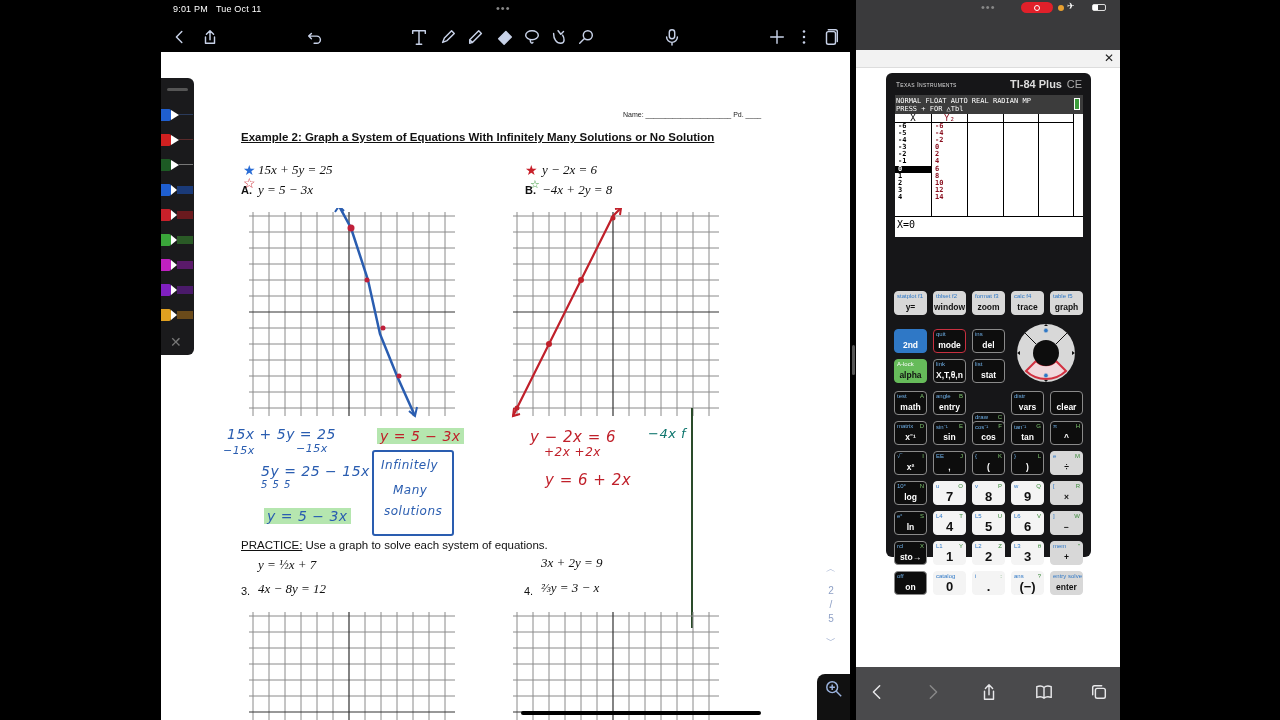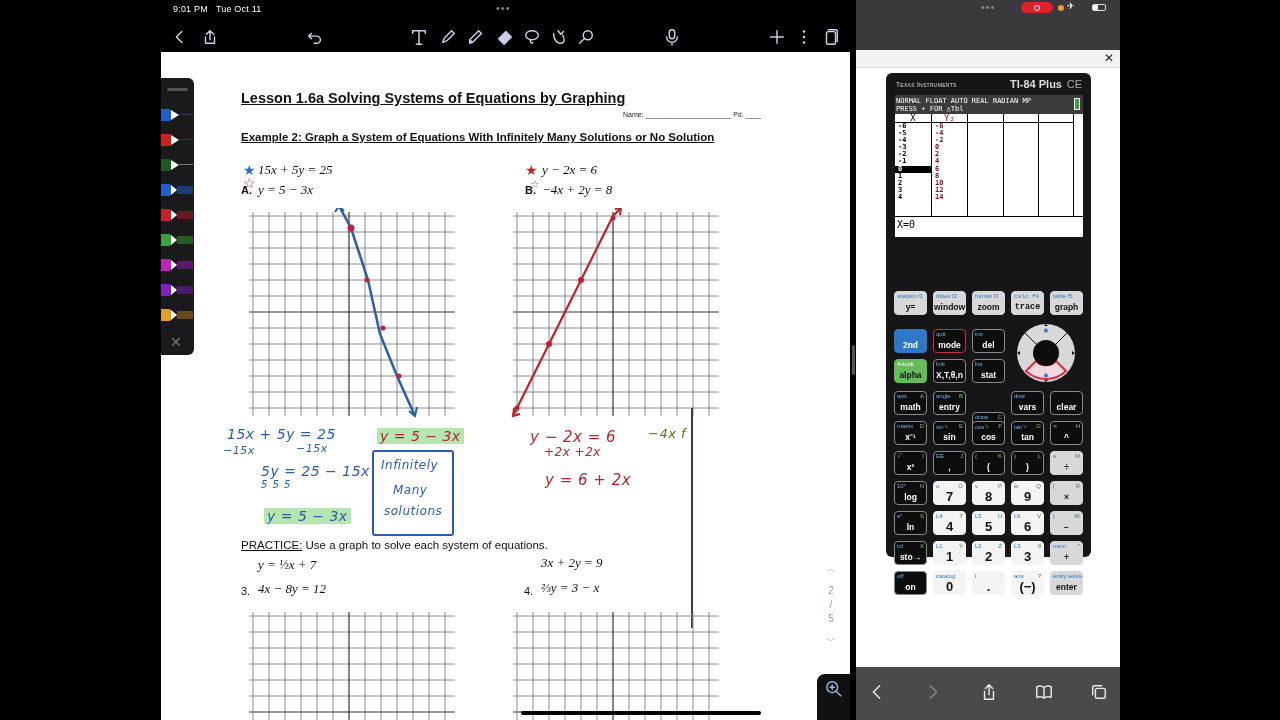--- a/index.html
+++ b/index.html
@@ -27,21 +27,21 @@
 .ex-title{position:absolute;left:80px;top:79px;font-weight:bold;font-size:11.5px;text-decoration:underline;color:#111}
 .question{position:absolute;left:80px;top:96px;font-weight:bold;font-size:11.5px;color:#111}
 .eq{position:absolute;font-family:"Liberation Serif",serif;font-style:italic;font-size:13px;color:#111}
 .label{position:absolute;font-weight:bold;font-size:11px;color:#111}
 .star{position:absolute;font-size:14px;line-height:14px}
 .practice{position:absolute;left:80px;top:487px;font-size:11.5px;color:#111}
 .practice u{text-decoration:underline}
 .hand{position:absolute;font-family:"DejaVu Sans",sans-serif;font-style:italic;font-size:14px;letter-spacing:.5px}
 .hand.blue{color:#2a5db0}
 .hand.red{color:#c0202a}
-.hand.dark{color:#4d7c0f}
+.hand.dark{color:#0f766e}
 .hl-green{background:rgba(120,210,110,.55);padding:0 3px}
 .box{position:absolute;border:2px solid #2a5db0;border-radius:3px}
 .grid{position:absolute}
 
 .pageind{position:absolute;left:660px;top:510px;width:20px;text-align:center;color:#8ea0c6;font-size:10px;line-height:14px}
 .zoombtn{position:absolute;left:656px;top:622px;width:34px;height:46px;background:#111;border-radius:8px 0 0 0;display:flex;justify-content:center;padding-top:6px}
 .vline{position:absolute;left:530px;top:356px;width:2px;height:220px;background:#2a4b2a}
 .hbar{position:absolute;left:360px;top:659px;width:240px;height:4px;background:#000;border-radius:2px}
 
 #divider{position:absolute;left:850px;top:0;width:6px;height:720px;background:#000}
@@ -175,21 +175,20 @@
         </div>
       <div class="tb-icon" style="left:659px">
           <svg viewBox="0 0 20 20">
             <rect x="5" y="4" width="10" height="14" rx="2"></rect>
             <path d="M7 2h8a2 2 0 0 1 2 2v11"></path>
           </svg>
         </div>
     </div>
 
     <div id="doc">
-      <div class="title">Lesson 1.6a Solving Systems of Equations by Graphing</div>
       <div class="namefield">Name: ______________________ Pd. ____</div>
       <div class="ex-title">Example 2: Graph a System of Equations With Infinitely Many Solutions or No Solution</div>
 
       <span class="star" style="left:82px;top:111px;color:#2a6dd6">★</span>
       <div class="eq" style="left:97px;top:110px">15x + 5y = 25</div>
       <span class="star" style="left:82px;top:124px;color:#c8202a">☆</span>
       <div class="label" style="left:80px;top:132px">A.</div>
       <div class="eq" style="left:97px;top:130px">y = 5 − 3x</div>
 
       <span class="star" style="left:364px;top:111px;color:#c8202a">★</span>
@@ -425,21 +424,21 @@
             <div class="key light" style="left: 47px; top: 218px;">
               <span class="sec">tblset f2</span>
               <span class="alp"></span>
               <span class="main">window</span>
             </div>
             <div class="key light" style="left: 86px; top: 218px;">
               <span class="sec">format f3</span>
               <span class="alp"></span>
               <span class="main">zoom</span>
             </div>
-            <div class="key light" style="left: 125px; top: 218px; font-family: Liberation Mono, monospace;">
+            <div class="key light" style="left: 125px; top: 218px;">
               <span class="sec">calc f4</span>
               <span class="alp"></span>
               <span class="main">trace</span>
             </div>
             <div class="key light" style="left: 164px; top: 218px;">
               <span class="sec">table f5</span>
               <span class="alp"></span>
               <span class="main">graph</span>
             </div>
             <div class="key blue" style="left: 8px; top: 256px;">

